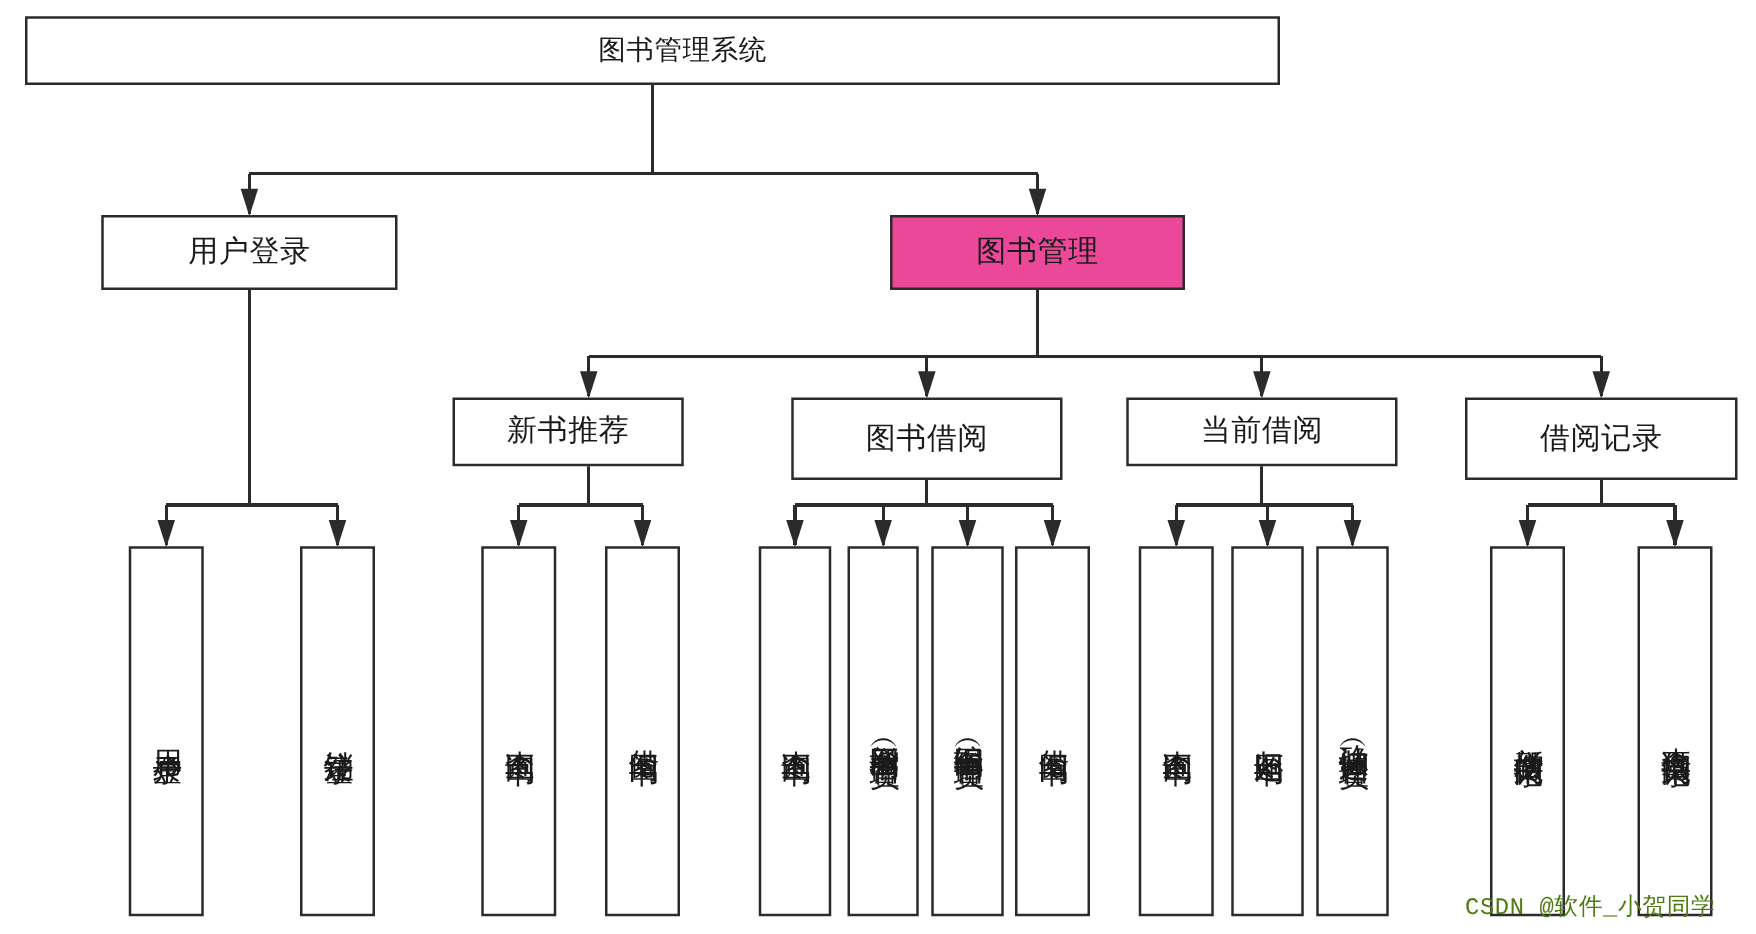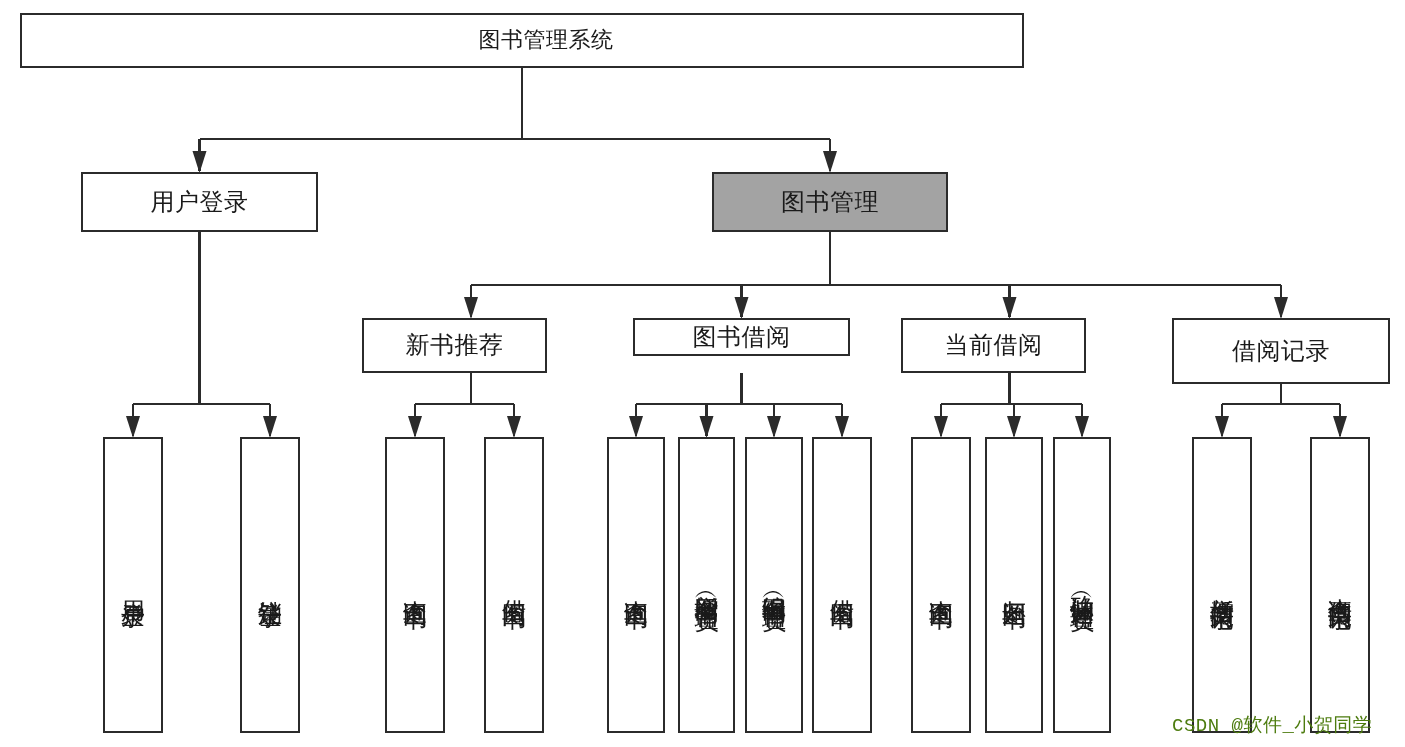--- a/index.html
+++ b/index.html
@@ -119,30 +119,30 @@
       <line x1="1340" y1="404" x2="1340" y2="436" stroke="#2b2b2b" stroke-width="2.5" shape-rendering="crispEdges"></line>
       <polygon points="1333,416 1347,416 1340,438" fill="#2b2b2b"></polygon>
     </svg>
   <div id="nodes-layer">
       <div class="node root" style="left: 20px; top: 13px; width: 1004px; height: 55px; border-color: rgb(43, 43, 43); background: rgb(255, 255, 255); padding-left: 48px;">
         <span class="node-label">图书管理系统</span>
       </div>
       <div class="node" style="left: 81px; top: 172px; width: 237px; height: 60px; border-color: rgb(43, 43, 43); background: rgb(255, 255, 255);">
         <span class="node-label">用户登录</span>
       </div>
-      <div class="node" style="left: 712px; top: 172px; width: 236px; height: 60px; border-color: rgb(43, 43, 43); background: #a3a3a3;">
+      <div class="node" style="left: 712px; top: 172px; width: 236px; height: 60px; border-color: rgb(43, 43, 43); background: #ec4899;">
         <span class="node-label">图书管理</span>
       </div>
       <div class="node" style="left: 362px; top: 318px; width: 185px; height: 55px; border-color: rgb(43, 43, 43); background: rgb(255, 255, 255);">
         <span class="node-label">新书推荐</span>
       </div>
-      <div class="node" style="left: 633px; top: 318px; width: 217px; height: 38px; border-color: rgb(43, 43, 43); background: rgb(255, 255, 255);">
+      <div class="node" style="left: 633px; top: 318px; width: 217px; height: 66px; border-color: rgb(43, 43, 43); background: rgb(255, 255, 255);">
         <span class="node-label">图书借阅</span>
       </div>
-      <div class="node" style="left: 901px; top: 318px; width: 185px; height: 55px; border-color: rgb(43, 43, 43); background: rgb(255, 255, 255);">
+      <div class="node" style="left: 901px; top: 318px; width: 217px; height: 55px; border-color: rgb(43, 43, 43); background: rgb(255, 255, 255);">
         <span class="node-label">当前借阅</span>
       </div>
       <div class="node" style="left: 1172px; top: 318px; width: 218px; height: 66px; border-color: rgb(43, 43, 43); background: rgb(255, 255, 255);">
         <span class="node-label">借阅记录</span>
       </div>
       <div class="node vertical" style="left: 103px; top: 437px; width: 60px; height: 296px; border-color: rgb(43, 43, 43); background: rgb(255, 255, 255);">
         <span class="node-label">用户登录</span>
       </div>
       <div class="node vertical" style="left: 240px; top: 437px; width: 60px; height: 296px; border-color: rgb(43, 43, 43); background: rgb(255, 255, 255);">
         <span class="node-label">注销登录</span>

